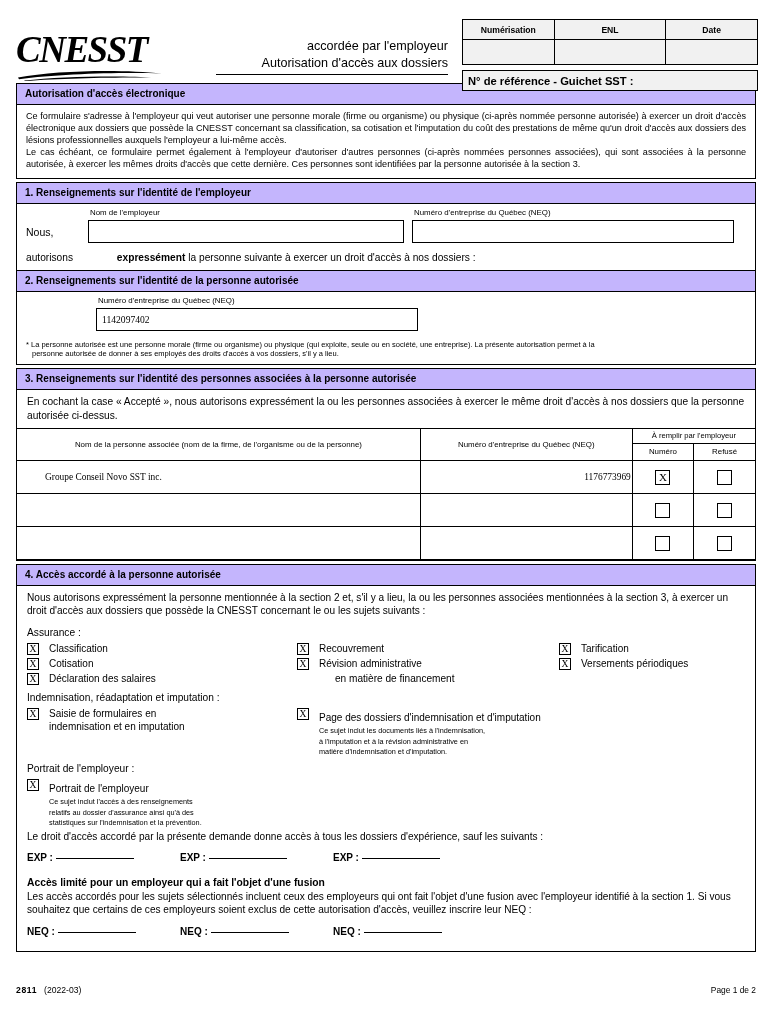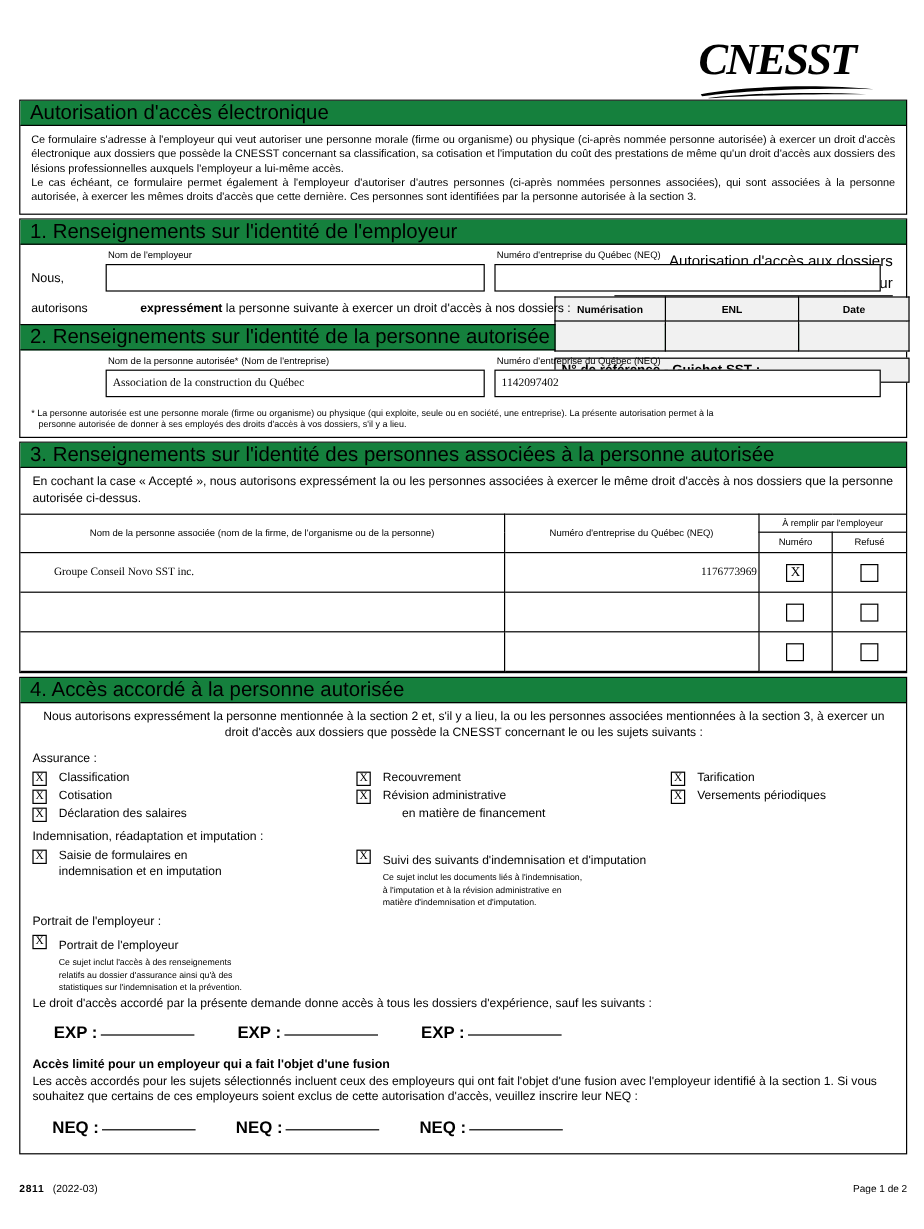--- a/index.html
+++ b/index.html
@@ -20,25 +20,24 @@
     width: 770px;
     height: 1024px;
     box-sizing: border-box;
     padding: 0;
     overflow: hidden;
   }
 
   
   .header {
     display: flex;
-    align-items: flex-end;
+    align-items: center;
     padding: 30px 12px 0 16px;
     height: 80px;
     box-sizing: border-box;
-    flex-direction: column;
   }
   .logo-wrap {
     width: 176px;
     flex: 0 0 176px;
     padding-top: 2px;
   }
   .logo-text {
     font-family: "Liberation Serif", serif;
     font-weight: bold;
     font-style: italic;
@@ -118,24 +117,24 @@
     box-sizing: border-box;
   }
 
   
   .frame {
     margin: 3px 14px 0 16px;
     border: 1.4px solid #000;
     box-sizing: border-box;
   }
   .band {
-    background: #15803d;
+    background: #c4b5fd;
     border-bottom: 1.4px solid #000;
-    font-size: 17px;
-    font-weight: normal;
+    font-size: 10px;
+    font-weight: bold;
     padding: 3px 6px 3px 8px;
     line-height: 14px;
   }
   .band-top {
     border-top: 1.4px solid #000;
   }
   .intro {
     padding: 6px 9px 7px 9px;
     font-size: 9.1px;
     line-height: 11.9px;
@@ -249,21 +248,20 @@
     font-family: "Liberation Serif", serif;
     font-size: 11px;
     vertical-align: middle;
   }
 
   
   .sec4-intro {
     font-size: 10.1px;
     line-height: 13.2px;
     padding: 5px 9px 4px 10px;
-    text-align: center;
   }
   .grp-title {
     font-size: 10.2px;
     font-weight: normal;
     padding: 5px 0 4px 10px;
   }
   .cols {
     display: flex;
     padding-left: 10px;
   }
@@ -311,25 +309,24 @@
   .lim-text {
     font-size: 10.1px;
     line-height: 13.4px;
     padding: 0 10px 0 10px;
   }
   .slot-row {
     display: flex;
     padding: 9px 0 4px 10px;
   }
   .slot {
-    font-size: 14px;
+    font-size: 10px;
     font-weight: bold;
     flex: 0 0 153px;
     white-space: nowrap;
-    text-align: center;
   }
   .slot .line {
     display: inline-block;
     width: 78px;
     border-bottom: 1.4px solid #000;
     margin-left: 3px;
     vertical-align: 2px;
   }
   .pad-btm { height: 10px; }
 
@@ -356,22 +353,22 @@
 
     <div class="logo-wrap">
       <span class="logo-text">CNESST</span>
       <svg class="logo-swoosh" viewBox="0 0 150 13">
         <path d="M2 9.5 C 40 2.2, 105 1.2, 146 5.4 C 108 4.0, 42 5.6, 3 11.2 Z" fill="#000"></path>
         <path d="M8 12.6 C 45 8.2, 104 7.4, 140 9.6 C 104 9.0, 46 10.2, 9 13 Z" fill="#000"></path>
       </svg>
     </div>
 
     <div class="title-block">
+      <span class="title-sub">accordée par l'employeur</span>
       <span class="title-sub">Autorisation d'accès aux dossiers</span>
-      <span class="title-sub">accordée par l'employeur</span>
       <div class="title-rule"></div>
     </div>
 
     <div class="header-right">
       <table class="scan-table">
         <tbody>
             <tr>
           <td class="th" style="width:31%">Numérisation</td>
           <td class="th" style="width:38%">ENL</td>
           <td class="th" style="width:31%">Date</td>
@@ -413,24 +410,20 @@
           <div class="fld-box"></div>
         </div>
       </div>
       <div class="authorize-line"><span>autorisons </span><b>expressément</b><span> la personne suivante à exercer un droit d'accès à nos dossiers :</span></div>
     </div>
 
     <div class="band band-top">2. Renseignements sur l'identité de la personne autorisée</div>
     <div class="sec-body">
       <div class="field-row">
         <div class="spacer-62"></div>
-        <div class="fld fld-a">
-          <span class="fld-label">Nom de la personne autorisée* (Nom de l'entreprise)</span>
-          <div class="fld-box">Association de la construction du Québec</div>
-        </div>
         <div class="fld-gap"></div>
         <div class="fld fld-b">
           <span class="fld-label">Numéro d'entreprise du Québec (NEQ)</span>
           <div class="fld-box">1142097402</div>
         </div>
       </div>
       <div class="footnote">
         <span>* La personne autorisée est une personne morale (firme ou organisme) ou physique (qui exploite, seule ou en société, une entreprise). La présente autorisation permet à la</span>
         <span class="ind">personne autorisée de donner à ses employés des droits d'accès à vos dossiers, s'il y a lieu.</span>
       </div>
@@ -528,21 +521,21 @@
           <span class="opt-txt">
             <span>Saisie de formulaires en</span><br>
             <span>indemnisation et en imputation</span>
           </span>
         </div>
       </div>
       <div class="col-b" style="flex:1 1 auto">
         <div class="opt">
           <span class="box">X</span>
           <span>
-            <span class="opt-txt">Suivi des suivants d'indemnisation et d'imputation</span>
+            <span class="opt-txt">Page des dossiers d'indemnisation et d'imputation</span>
             <div class="opt-note">Ce sujet inclut les documents liés à l'indemnisation,</div>
             <div class="opt-note">à l'imputation et à la révision administrative en</div>
             <div class="opt-note">matière d'indemnisation et d'imputation.</div>
           </span>
         </div>
       </div>
     </div>
 
     <div class="grp-title">Portrait de l'employeur :</div>
     <div class="cols">

